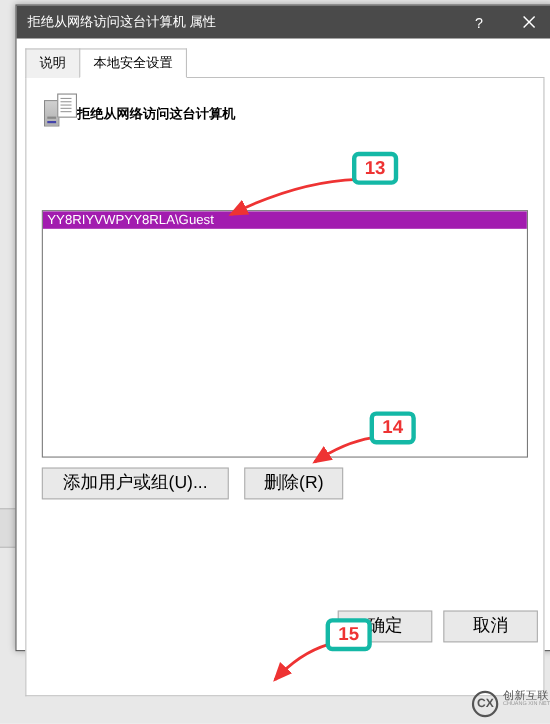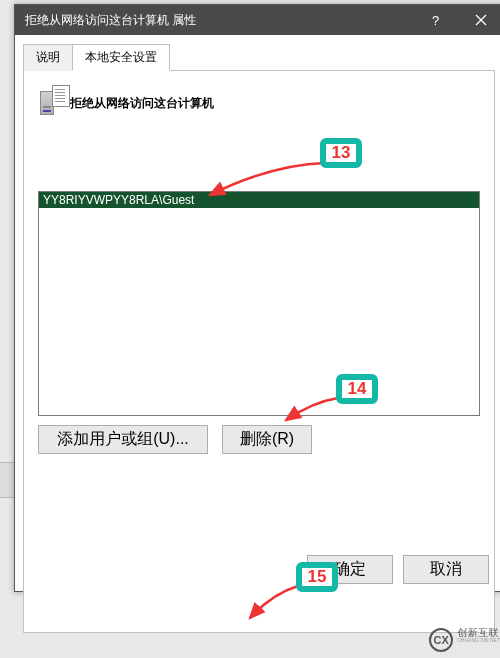--- a/index.html
+++ b/index.html
@@ -16,29 +16,29 @@
     .tab.active { background: #fff; border-bottom: 1px solid #fff; }
     .tab-content { border: 1px solid #c0c0c0; border-top: none; height: 562px; padding: 14px; position: relative; background: #fff; }
     .policy-header { display: flex; align-items: center; margin-bottom: 10px; font-weight: bold; }
     .policy-icon { width: 32px; height: 36px; position: relative; }
     .policy-icon .server { position: absolute; left: 2px; top: 6px; width: 14px; height: 24px; background: linear-gradient(#d0d0d0,#b0b0b0); border: 1px solid #888; }
     .policy-icon .server::after { content: ""; position: absolute; bottom: 2px; left: 2px; right: 2px; height: 2px; background: #44a; box-shadow: 0 -4px 0 #888; }
     .policy-icon .doc { position: absolute; right: 0; top: 0; width: 18px; height: 22px; background: #fff; border: 1px solid #888; }
     .policy-icon .doc::after { content: ""; position: absolute; left: 2px; top: 3px; width: 10px; height: 1px; background: #999; box-shadow: 0 3px 0 #999, 0 6px 0 #999, 0 9px 0 #999, 0 12px 0 #999; }
     .policy-title { font-size: 12px; }
     .listbox { position: absolute; left: 14px; right: 14px; top: 120px; height: 225px; border: 1px solid #7a7a7a; overflow: auto; background: #fff; }
-    .list-item { padding: 1px 4px; font-size: 12px; color: #fff; background: #14532d; }
+    .list-item { padding: 1px 4px; font-size: 12px; color: #fff; background: #a21caf; }
     .action-row { position: absolute; left: 14px; top: 354px; display: flex; gap: 10px; }
     .btn { min-width: 86px; padding: 3px 12px; font-size: 16px; background: #e9e9e9; border: 1px solid #adadad; text-align: center; }
     .btn.add { width: 170px; }
     .btn.remove { width: 90px; margin-left: 4px; }
     .bottom-row { position: absolute; left: 0; right: 0; bottom: 0; height: 44px; display: flex; align-items: center; justify-content: flex-end; gap: 10px; padding-right: 14px; }
     .btn.ok { width: 86px; }
     .btn.cancel { width: 86px; }
-    .callout { position: absolute; width: 42px; height: 30px; border: 6px solid #14b8a6; border-radius: 6px; background: #fff; color: #e33; font-size: 17px; font-weight: bold; display: flex; align-items: center; justify-content: center; z-index: 50; }
+    .callout { position: absolute; width: 42px; height: 30px; border: 4px solid #14b8a6; border-radius: 6px; background: #fff; color: #e33; font-size: 17px; font-weight: bold; display: flex; align-items: center; justify-content: center; z-index: 50; }
     .arrow { position: absolute; z-index: 40; }
     .watermark { position: absolute; right: 0; bottom: 2px; height: 28px; display: flex; gap: 4px; font-size: 11px; color: #555; z-index: 60; }
     .watermark .c { width: 24px; height: 24px; border-radius: 50%; border: 2px solid #555; display: flex; align-items: center; justify-content: center; font-weight: bold; font-size: 11px; }
     .watermark .txt { display: flex; flex-direction: column; line-height: 1; font-size: 10px; letter-spacing: 0.5px;}
     .watermark .hz { font-size: 5px; color: #999; letter-spacing: 0; }
     .bgstrip { position: absolute; left: 0; right: 0; bottom: 160px; height: 36px; background: #dcdcdc; border-top: 1px solid #bbb; border-bottom: 1px solid #bbb; z-index: -1; }
   </style>
 </head>
 <body>
 

